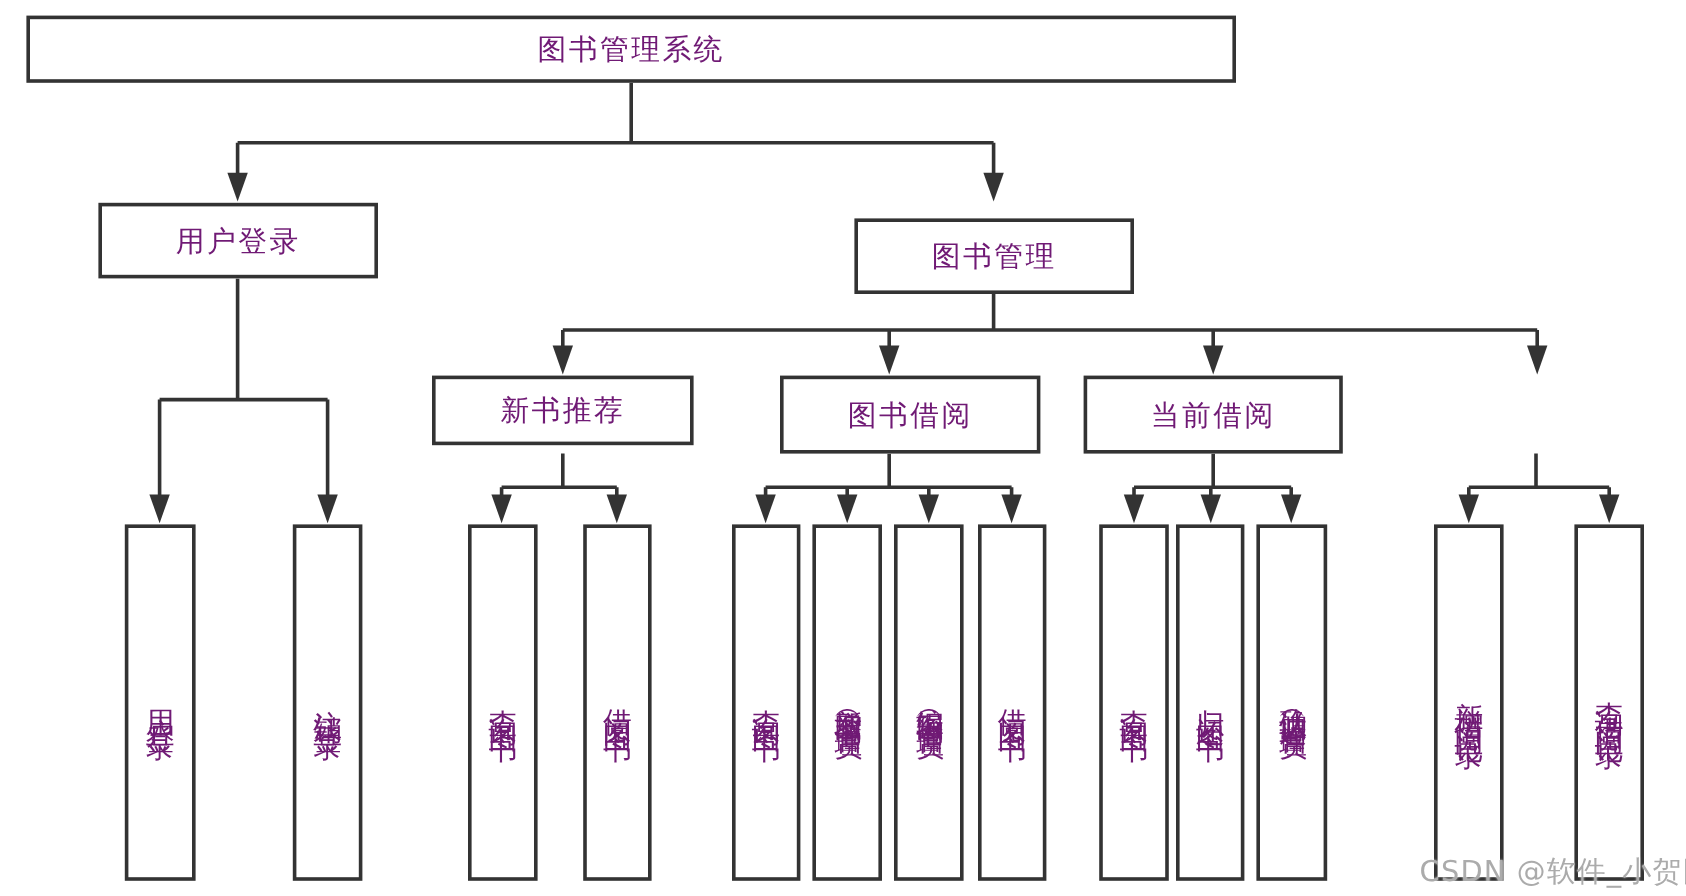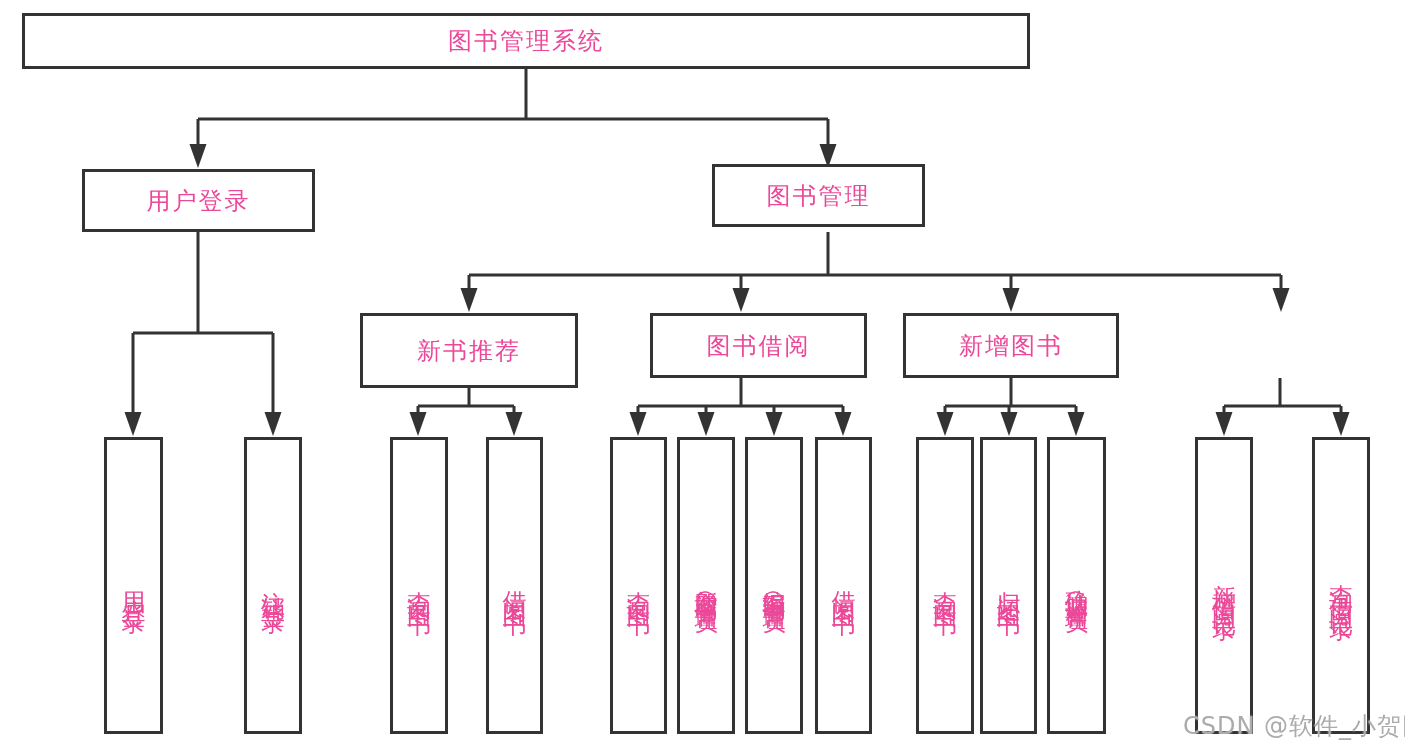--- a/index.html
+++ b/index.html
@@ -17,21 +17,21 @@
     width: 1405px; height: 747px;
   }
   .box {
     position: absolute;
     box-sizing: border-box;
     border: 3px solid #333333;
     background: #ffffff;
     display: flex;
     align-items: center;
     justify-content: center;
-    color: #ec4899;
+    color: #701a75;
   }
   .hnode .lbl {
     font-size: 24px;
     letter-spacing: 2px;
     white-space: nowrap;
   }
   .leaf .lbl {
     writing-mode: vertical-rl;
     text-orientation: mixed;
     font-size: 24px;
@@ -99,32 +99,32 @@
     </g>
   </svg>
 
   <div class="box hnode" style="left:22px; top:13px; width:1008px; height:56px;">
     <span class="lbl">图书管理系统</span>
   </div>
 
   <div class="box hnode" style="left:82px; top:169px; width:233px; height:63px;">
     <span class="lbl">用户登录</span>
   </div>
-  <div class="box hnode" style="left:712px; top:164px; width:213px; height:63px;">
+  <div class="box hnode" style="left:712px; top:182px; width:233px; height:63px;">
     <span class="lbl">图书管理</span>
   </div>
 
-  <div class="box hnode" style="left:360px; top:313px; width:218px; height:75px;">
+  <div class="box hnode" style="left:360px; top:313px; width:218px; height:58px;">
     <span class="lbl">新书推荐</span>
   </div>
   <div class="box hnode" style="left:650px; top:313px; width:217px; height:65px;">
     <span class="lbl">图书借阅</span>
   </div>
   <div class="box hnode" style="left:903px; top:313px; width:216px; height:65px;">
-    <span class="lbl">新增图书</span>
+    <span class="lbl">当前借阅</span>
   </div>
 
   <div class="box leaf" style="left:104px; top:437px; width:59px; height:297px;">
     <span class="lbl">用户登录</span>
   </div>
   <div class="box leaf" style="left:244px; top:437px; width:58px; height:297px;">
     <span class="lbl">注销登录</span>
   </div>
 
   <div class="box leaf" style="left:390px; top:437px; width:58px; height:297px;">

